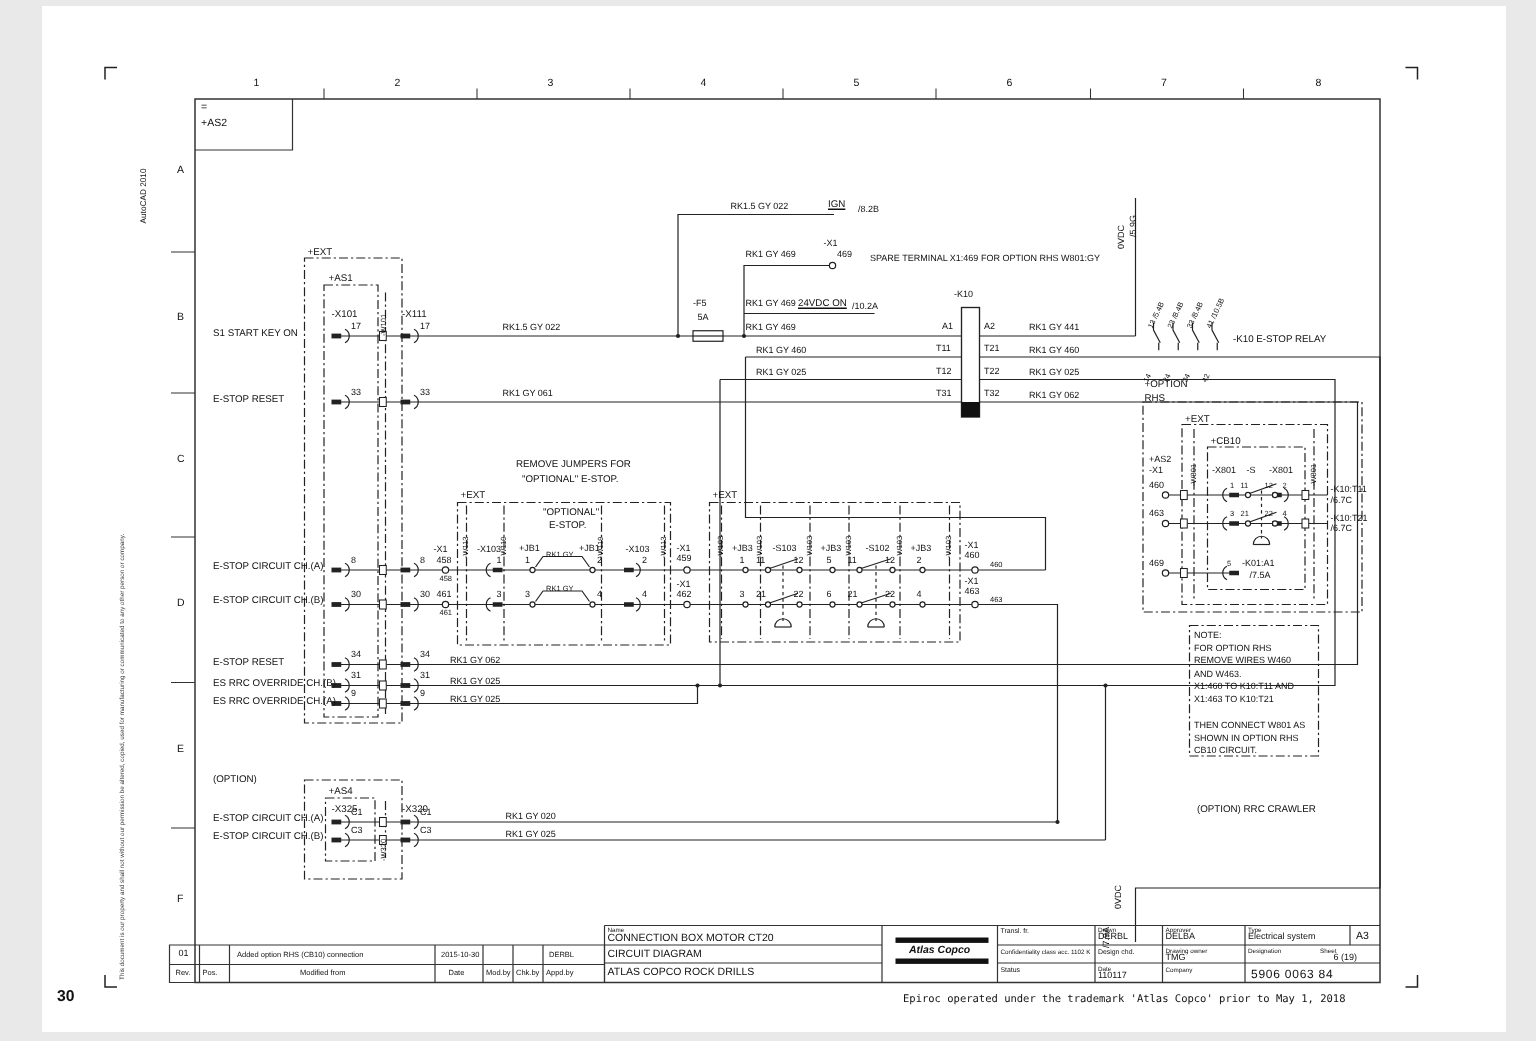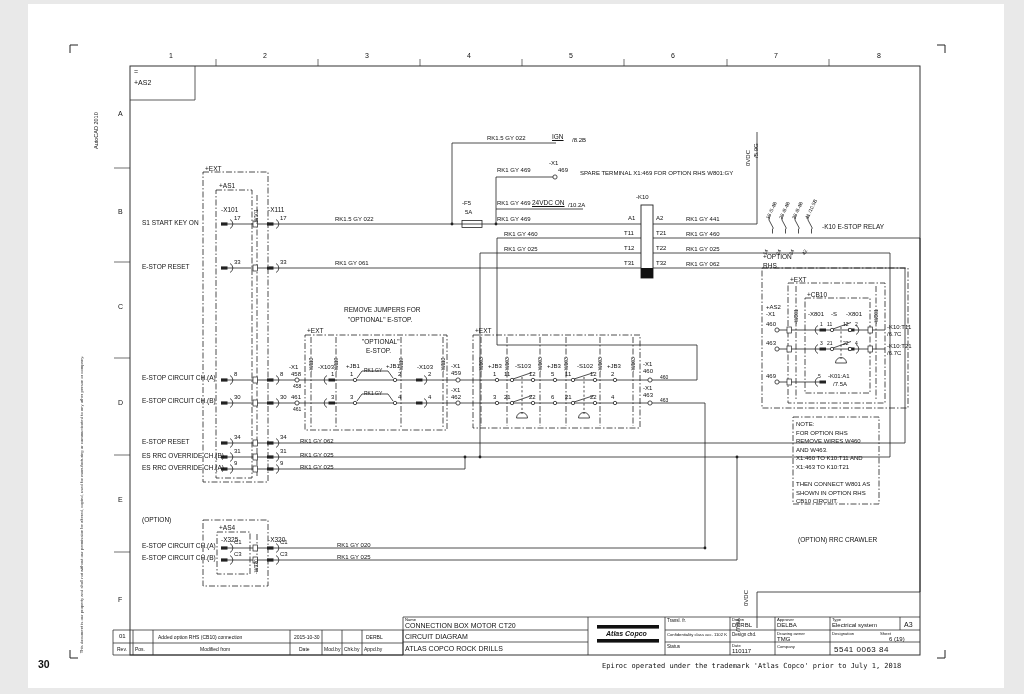--- a/index.html
+++ b/index.html
@@ -230,21 +230,21 @@
     <rect x="597" y="625" width="62" height="3.6" fill="#111"></rect>
     <rect x="597" y="639" width="62" height="3.6" fill="#111"></rect>
   </g>
 </svg>
 
 <span class="lb s7" style="left:134px;top:68px">=</span>
 <span class="lb s7" style="left:134px;top:79px">+AS2</span>
 <span class="lb s55 r" style="left:99px;top:143px">AutoCAD 2010</span>
 <div class="lb own r" style="left:84px;top:648px">This document is our property and shall not without our permission be altered, copied, used for manufacturing or communicated to any other person or company.</div>
 <span class="lb s10 b" style="left:38px;top:658px">30</span>
-<span class="lb s7 mono" style="left:602px;top:662px">Epiroc operated under the trademark 'Atlas Copco' prior to July 1, 2018</span>
+<span class="lb s7 mono" style="left:602px;top:662px">Epiroc operated under the trademark 'Atlas Copco' prior to May 1, 2018</span>
 
 <span class="lb s7" style="left:169px;top:52px">1</span>
 <span class="lb s7" style="left:263px;top:52px">2</span>
 <span class="lb s7" style="left:365px;top:52px">3</span>
 <span class="lb s7" style="left:467px;top:52px">4</span>
 <span class="lb s7" style="left:569px;top:52px">5</span>
 <span class="lb s7" style="left:671px;top:52px">6</span>
 <span class="lb s7" style="left:774px;top:52px">7</span>
 <span class="lb s7" style="left:877px;top:52px">8</span>
 
@@ -490,14 +490,14 @@
 <span class="lb s6" style="left:777px;top:622px">DELBA</span>
 <span class="lb s4" style="left:777px;top:631px">Drawing owner</span>
 <span class="lb s6" style="left:777px;top:636px">TMG</span>
 <span class="lb s4" style="left:777px;top:644px">Company</span>
 <span class="lb s4" style="left:832px;top:617px">Type</span>
 <span class="lb s6" style="left:832px;top:622px">Electrical system</span>
 <span class="lb s7" style="left:904px;top:621px">A3</span>
 <span class="lb s4" style="left:832px;top:631px">Designation</span>
 <span class="lb s4" style="left:880px;top:631px">Sheet</span>
 <span class="lb s6" style="left:889px;top:636px">6 (19)</span>
-<span class="lb s8" style="left:834px;top:645px;letter-spacing:0.5px">5541 0063 84</span>
+<span class="lb s8" style="left:834px;top:645px;letter-spacing:0.5px">5906 0063 84</span>
 </div>
 
 </body></html>

